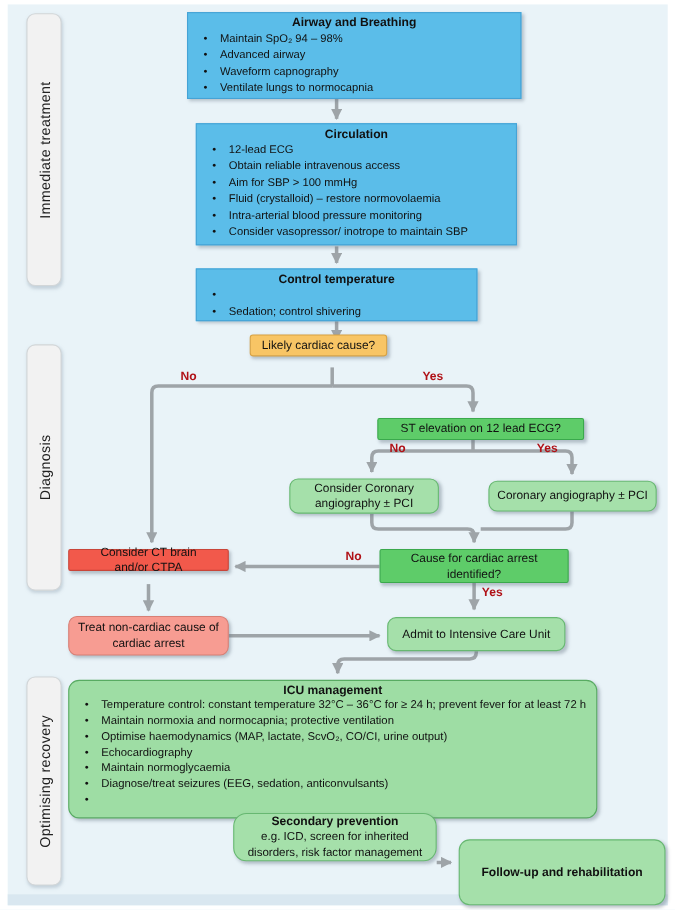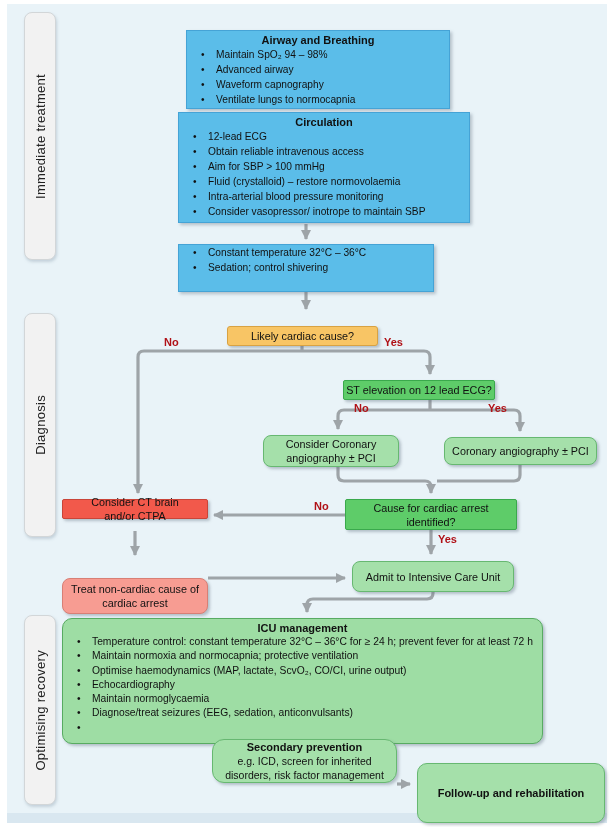--- a/index.html
+++ b/index.html
@@ -84,21 +84,21 @@
 <div class="node sidebar" style="left:24px;top:12px;width:32px;height:248px;">
   <span>Immediate treatment</span>
 </div>
 <div class="node sidebar" style="left:24px;top:313px;width:32px;height:224px;">
   <span>Diagnosis</span>
 </div>
 <div class="node sidebar" style="left:24px;top:615px;width:32px;height:190px;">
   <span>Optimising recovery</span>
 </div>
 
-<div class="node blue shadow listbox" style="left:186px;top:11px;width:264px;height:79px;margin-top:19px;">
+<div class="node blue shadow listbox" style="left:170px;top:11px;width:304px;height:79px;">
   <div class="title">Airway and Breathing</div>
   <div class="bullets">
       <div class="bullet">
         <span class="marker">•</span>
         <span>Maintain SpO₂ 94 – 98%</span>
       </div>
       <div class="bullet">
         <span class="marker">•</span>
         <span>Advanced airway</span>
       </div>
@@ -137,37 +137,37 @@
         <span>Intra-arterial blood pressure monitoring</span>
       </div>
       <div class="bullet">
         <span class="marker">•</span>
         <span>Consider vasopressor/ inotrope to maintain SBP</span>
       </div>
     </div>
 </div>
 
 <div class="node blue shadow listbox" style="left:178px;top:244px;width:256px;height:48px;">
-  <div class="bullets">
-      <div class="bullet">
-        <span class="marker">•</span>
-        <span>Constant temperature 32°C – 36°C</span>
+  <div class="title">Control temperature</div>
+  <div class="bullets">
+      <div class="bullet">
+        <span class="marker">•</span>
       </div>
       <div class="bullet">
         <span class="marker">•</span>
         <span>Sedation; control shivering</span>
       </div>
     </div>
 </div>
 
-<div class="node orange shadow cbox" style="left:227px;top:326px;width:151px;height:20px;">
+<div class="node orange shadow cbox" style="left:227px;top:304px;width:125px;height:20px;">
   <div class="label">Likely cardiac cause?</div>
 </div>
 
-<div class="node qgreen shadow cbox" style="left:343px;top:380px;width:152px;height:20px;">
+<div class="node qgreen shadow cbox" style="left:343px;top:380px;width:188px;height:20px;">
   <div class="label">ST elevation on 12 lead ECG?</div>
 </div>
 
 <div class="node lgreen shadow cbox" style="left:263px;top:435px;width:136px;height:32px;">
   <div class="label">Consider Coronary
 angiography ± PCI</div>
 </div>
 
 <div class="node lgreen shadow cbox" style="left:444px;top:437px;width:153px;height:28px;">
   <div class="label">Coronary angiography ± PCI</div>
@@ -176,21 +176,21 @@
 <div class="node qgreen shadow cbox" style="left:345px;top:499px;width:172px;height:31px;">
   <div class="label">Cause for cardiac arrest
 identified?</div>
 </div>
 
 <div class="node red shadow cbox" style="left:62px;top:499px;width:146px;height:20px;">
   <div class="label">Consider CT brain
 and/or CTPA</div>
 </div>
 
-<div class="node salmon shadow cbox" style="left:62px;top:560px;width:146px;height:36px;margin-top:18px;">
+<div class="node salmon shadow cbox" style="left:62px;top:560px;width:146px;height:36px;">
   <div class="label">Treat non-cardiac cause of
 cardiac arrest</div>
 </div>
 
 <div class="node lgreen shadow cbox" style="left:352px;top:561px;width:162px;height:31px;">
   <div class="label">Admit to Intensive Care Unit</div>
 </div>
 
 <div class="node icu shadow listbox" style="left:62px;top:618px;width:481px;height:126px;">
   <div class="title">ICU management</div>

